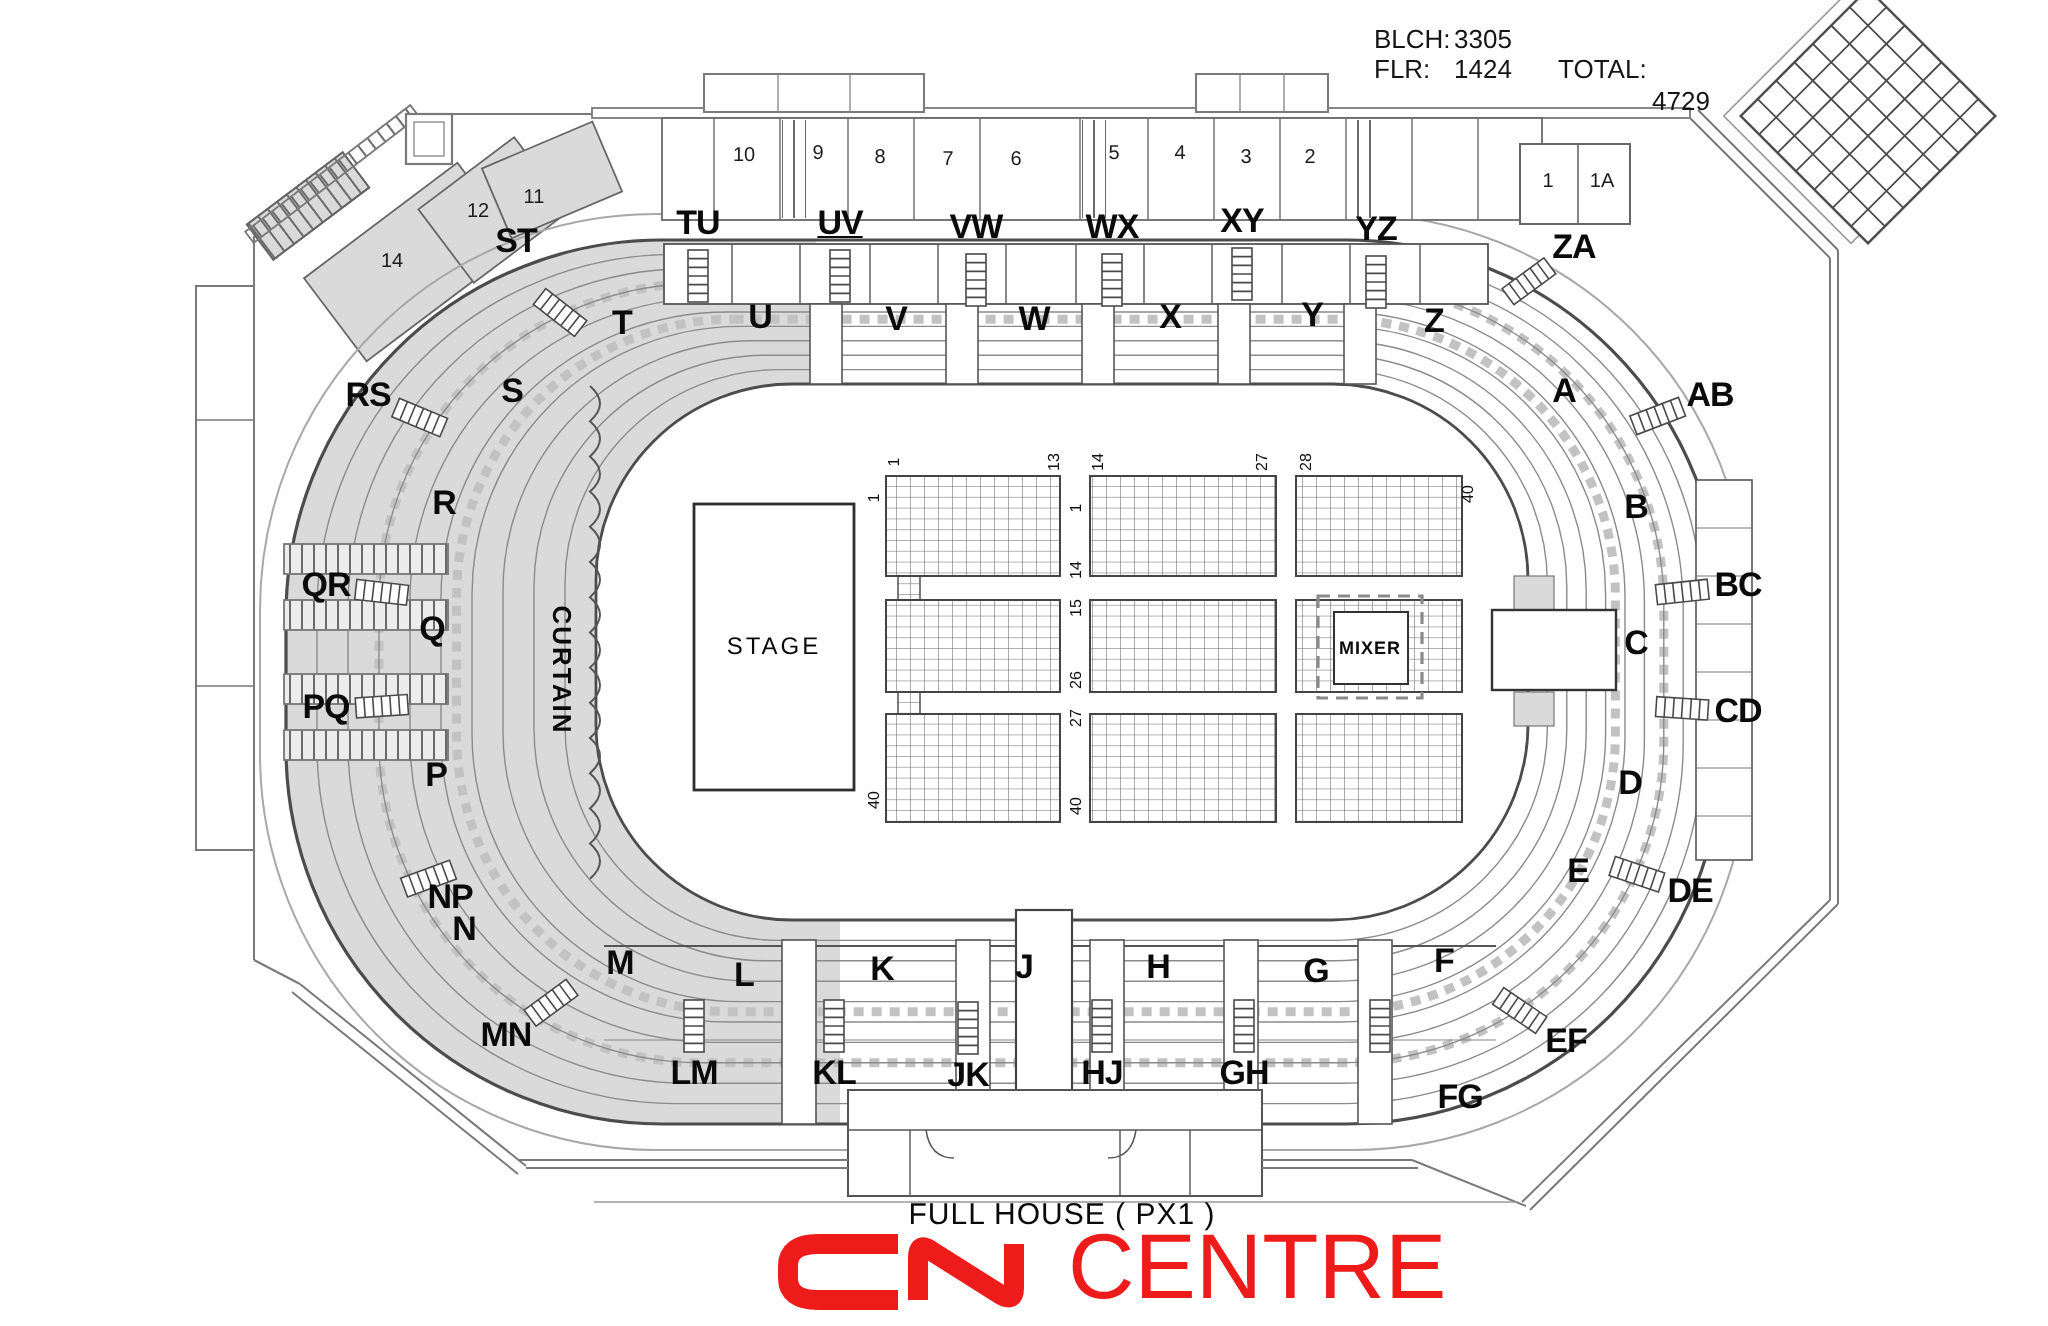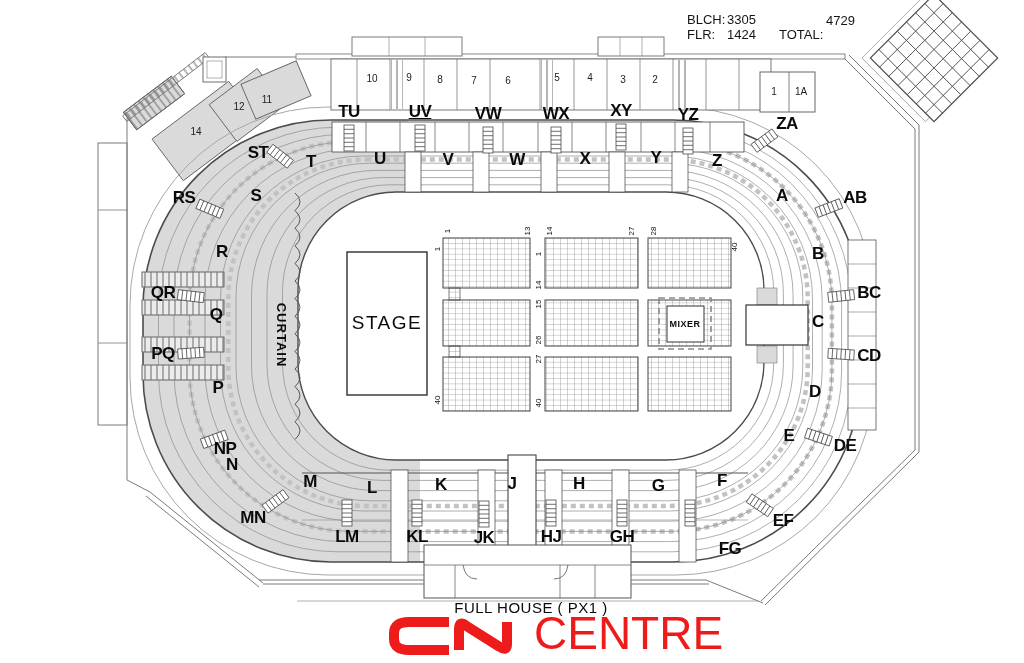--- a/index.html
+++ b/index.html
@@ -5,21 +5,21 @@
   html,body{margin:0;padding:0;background:#fff;}
   #canvas{position:relative;width:1024px;height:663px;background:#fff;overflow:hidden;
           font-family:"Liberation Sans",sans-serif;}
   #plan{position:absolute;left:0;top:0;}
   #labels{position:absolute;inset:0;pointer-events:none;}
   .lbl{position:absolute;transform:translate(-50%,-50%);white-space:nowrap;color:#0a0a0a;}
   .seclab{font-weight:bold;font-size:17px;letter-spacing:-0.5px;}
   .roomlab{font-size:10px;color:#1c1c1c;}
   .flrnum{font-size:8px;color:#111;transform:translate(-50%,-50%) rotate(-90deg);}
   .statlbl{position:absolute;font-size:13px;color:#151515;white-space:nowrap;}
-  .stage-lbl{font-size:19px;letter-spacing:1.5px;}
+  .stage-lbl{font-size:12px;letter-spacing:1.5px;}
   .mixer-lbl{font-size:9px;font-weight:bold;letter-spacing:.5px;}
   .curtain-lbl{font-size:13px;font-weight:600;letter-spacing:1px;
                transform:translate(-50%,-50%) rotate(90deg);}
   .config-lbl{position:absolute;left:531px;top:599px;transform:translateX(-50%);
               font-size:15px;letter-spacing:.5px;color:#0a0a0a;white-space:nowrap;}
   .logo-name{position:absolute;left:534px;top:610px;font-size:46px;font-weight:400;
              letter-spacing:0px;line-height:1;white-space:nowrap;}
 </style>
 </head>
 <body>
@@ -217,21 +217,21 @@
       </g>
     </g>
   </svg>
 
   <div id="labels">
     <span class="statlbl" style="left:687px;top:12px">BLCH:</span>
     <span class="statlbl" style="left:727px;top:12px">3305</span>
     <span class="statlbl" style="left:687px;top:27px">FLR:</span>
     <span class="statlbl" style="left:727px;top:27px">1424</span>
     <span class="statlbl" style="left:779px;top:27px">TOTAL:</span>
-    <span class="statlbl" style="left:826px;top:13px">4729</span>
+    <span class="statlbl" style="left:826px;top:43px">4729</span>
 
     <div class="lbl stage-lbl" style="left:387px;top:323px">STAGE</div>
     <div class="lbl mixer-lbl" style="left:685px;top:324px">MIXER</div>
     <div class="lbl curtain-lbl" style="left:281px;top:335px">CURTAIN</div>
 
     <div class="config-lbl">FULL HOUSE ( PX1 )</div>
 
     <svg style="position:absolute;left:387px;top:616px" width="140" height="40" viewBox="0 0 140 40">
       <path class="redstroke" d="M62 6 H22 Q7 6 7 17 V23 Q7 34 22 34 H62" fill="none" stroke="#ee1b1b" stroke-width="10" stroke-linejoin="round"></path>
       <path class="redstroke" d="M72 34 V13 Q72 4 79.5 10 L112 30.5 Q120 36 120 28 V6" fill="none" stroke="#ee1b1b" stroke-width="10" stroke-linejoin="round"></path>
@@ -253,21 +253,21 @@
       <div class="lbl seclab" style="left: 622px; top: 537px;">GH</div>
       <div class="lbl seclab" style="left: 551px; top: 537px;">HJ</div>
       <div class="lbl seclab" style="left: 484px; top: 538px;">JK</div>
       <div class="lbl seclab" style="left: 417px; top: 537px;">KL</div>
       <div class="lbl seclab" style="left: 347px; top: 537px;">LM</div>
       <div class="lbl seclab" style="left: 253px; top: 518px;">MN</div>
       <div class="lbl seclab" style="left: 188px; top: 449px; margin-left: 37px;">NP</div>
       <div class="lbl seclab" style="left: 163px; top: 354px;">PQ</div>
       <div class="lbl seclab" style="left: 163px; top: 293px;">QR</div>
       <div class="lbl seclab" style="left: 184px; top: 198px;">RS</div>
-      <div class="lbl seclab" style="left: 258px; top: 153px;">ST</div>
+      <div class="lbl seclab" style="left: 258px; top: 121px;">ST</div>
       <div class="lbl seclab" style="left: 311px; top: 162px;">T</div>
       <div class="lbl seclab" style="left: 380px; top: 159px;">U</div>
       <div class="lbl seclab" style="left: 448px; top: 160px;">V</div>
       <div class="lbl seclab" style="left: 517px; top: 160px;">W</div>
       <div class="lbl seclab" style="left: 585px; top: 159px;">X</div>
       <div class="lbl seclab" style="left: 656px; top: 158px;">Y</div>
       <div class="lbl seclab" style="left: 717px; top: 161px;">Z</div>
       <div class="lbl seclab" style="left: 782px; top: 196px;">A</div>
       <div class="lbl seclab" style="left: 818px; top: 254px;">B</div>
       <div class="lbl seclab" style="left: 818px; top: 322px;">C</div>

